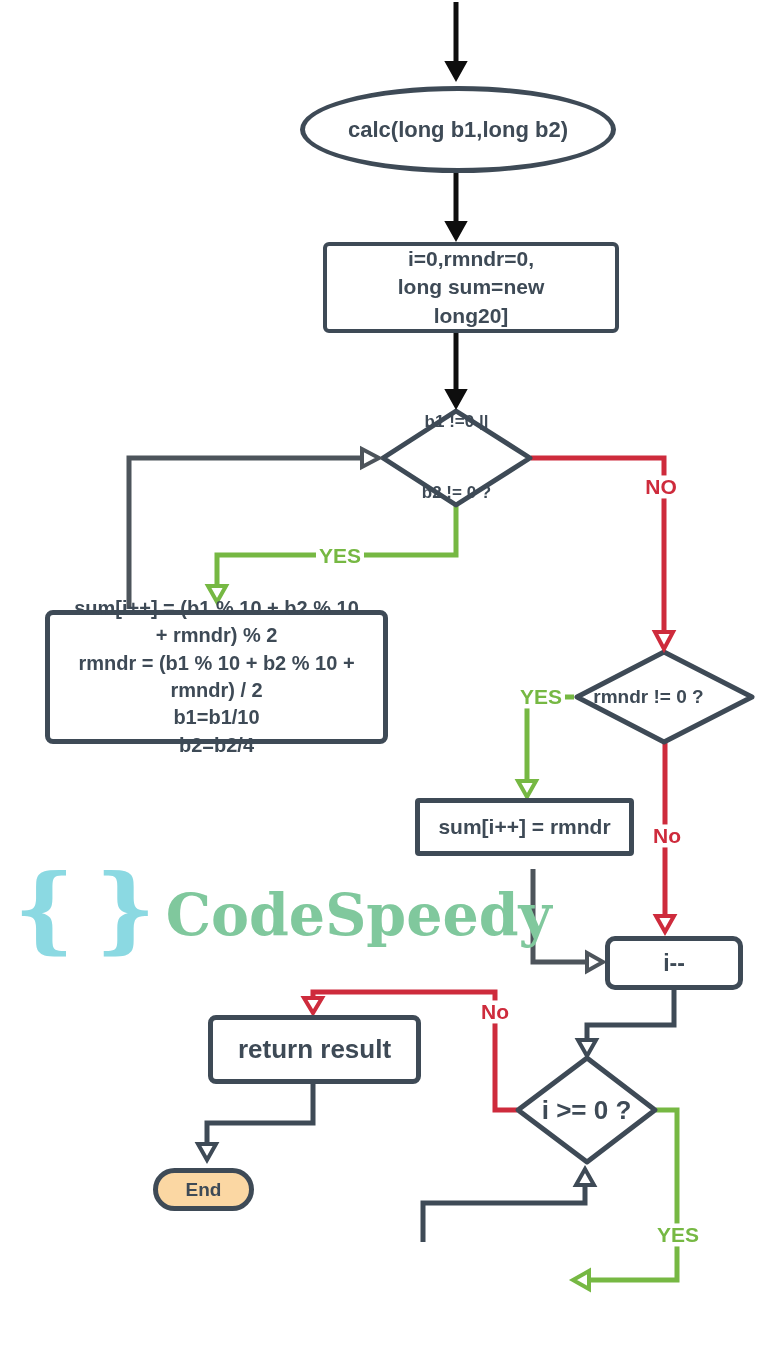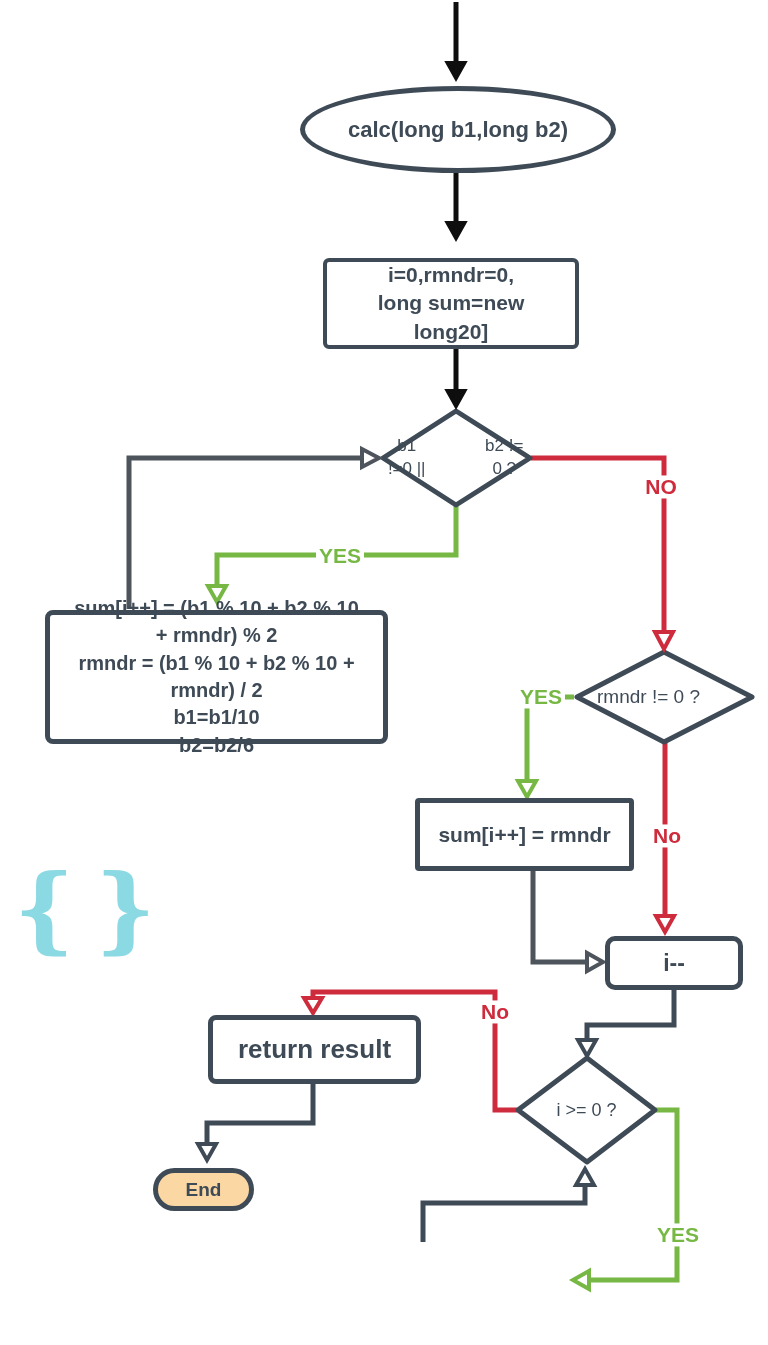--- a/index.html
+++ b/index.html
@@ -30,22 +30,22 @@
   .node .ln{white-space:nowrap;}
   .ellipse{border-radius:50%;border-width:5px;font-size:22px;}
   .rect1{border-radius:6px;font-size:21px;line-height:1.35;}
   .bigrect{border-radius:8px;border-width:5px;font-size:20px;line-height:1.37;}
   .sumrect{border-radius:4px;border-width:5px;font-size:21px;}
   .ibox{border-radius:10px;border-width:5px;font-size:23px;}
   .returnrect{border-radius:8px;border-width:5px;font-size:26px;}
   .endpill{border-radius:24px;border-width:5px;font-size:19px;background:var(--endfill);}
   .resultrect{border-radius:8px;border-width:5px;font-size:20px;line-height:1.45;}
   .dlabel{
-    position:absolute;display:flex;align-items:center;justify-content:center;
-    text-align:center;font-weight:normal;color:var(--slate);background:transparent;border:none;gap:48px;
+    position:absolute;display:flex;flex-direction:column;align-items:center;justify-content:center;
+    text-align:center;font-weight:bold;color:var(--slate);background:transparent;border:none;gap:48px;
   }
   .edge-label{
     position:absolute;transform:translate(-50%,-50%);font-weight:bold;font-size:21px;
     background:#ffffff;padding:0 3px;line-height:1.1;white-space:nowrap;
   }
   .lbl-red{color:var(--red);}
   .lbl-green{color:var(--green);}
   #logo{position:absolute;left:14px;top:856px;display:flex;align-items:flex-start;
     font-family:"DejaVu Serif",serif;font-weight:bold;}
   #logo .braces{color:var(--logocyan);font-size:94px;line-height:104px;letter-spacing:-6px;}
@@ -90,53 +90,53 @@
     <path class="head head-red" d="M 304,998 H 322 L 313,1013 Z"></path>
     <path class="head head-slate" d="M 198,1144 H 216 L 207,1160 Z"></path>
     <path class="head head-slate" d="M 576,1185 H 594 L 585,1169 Z"></path>
     <path class="head head-green" d="M 589,1271 V 1289 L 573,1280 Z"></path>
   </svg>
 
   <div class="node ellipse" style="left:300px;top:86px;width:316px;height:87px;">
     <div class="ln">calc(long b1,long b2)</div>
   </div>
 
-  <div class="node rect1" style="left:323px;top:258px;width:256px;height:91px;">
+  <div class="node rect1" style="left:323px;top:242px;width:296px;height:91px;">
     <div class="ln">i=0,rmndr=0,</div>
     <div class="ln">long sum=new</div>
     <div class="ln">long20]</div>
   </div>
 
   <div class="dlabel" style="left:383px;top:411px;width:147px;height:94px;font-size:17px;line-height:1.35;">
     <div class="ln">b1 !=0 ||</div>
     <div class="ln">b2 != 0 ?</div>
   </div>
 
   <div class="node bigrect" style="left:45px;top:610px;width:343px;height:134px;">
     <div class="ln">sum[i++] = (b1 % 10 + b2 % 10</div>
     <div class="ln">+ rmndr) % 2</div>
     <div class="ln">rmndr = (b1 % 10 + b2 % 10 +</div>
     <div class="ln">rmndr) / 2</div>
     <div class="ln">b1=b1/10</div>
-    <div class="ln">b2=b2/6</div>
+    <div class="ln">b2=b2/4</div>
   </div>
 
   <div class="dlabel" style="left:561px;top:652px;width:175px;height:90px;font-size:19px;">
     <div class="ln">rmndr != 0 ?</div>
   </div>
 
-  <div class="node sumrect" style="left:415px;top:798px;width:219px;height:73px;">
+  <div class="node sumrect" style="left:415px;top:798px;width:219px;height:58px;">
     <div class="ln">sum[i++] = rmndr</div>
   </div>
 
   <div class="node ibox" style="left:605px;top:936px;width:138px;height:54px;">
     <div class="ln">i--</div>
   </div>
 
-  <div class="dlabel" style="left:518px;top:1058px;width:137px;height:104px;font-size:18px;">
+  <div class="dlabel" style="left:518px;top:1058px;width:137px;height:104px;font-size:26px;">
     <div class="ln">i &gt;= 0 ?</div>
   </div>
 
   <div class="node endpill" style="left:153px;top:1168px;width:101px;height:43px;">
     <div class="ln">End</div>
   </div>
 
   <div class="node returnrect" style="left:208px;top:1015px;width:213px;height:69px;">
     <div class="ln">return result</div>
   </div>
@@ -144,15 +144,16 @@
 
   <span class="edge-label lbl-green" style="left:340px;top:556px;">YES</span>
   <span class="edge-label lbl-red" style="left:661px;top:487px;">NO</span>
   <span class="edge-label lbl-green" style="left:541px;top:697px;">YES</span>
   <span class="edge-label lbl-red" style="left:667px;top:836px;">No</span>
   <span class="edge-label lbl-red" style="left:495px;top:1012px;">No</span>
   <span class="edge-label lbl-green" style="left:678px;top:1235px;">YES</span>
 
   <div id="logo">
     <span class="braces">{ }</span>
+    <span class="brand">CodeSpeedy</span>
   </div>
 
 </div>
 
 </body></html>

